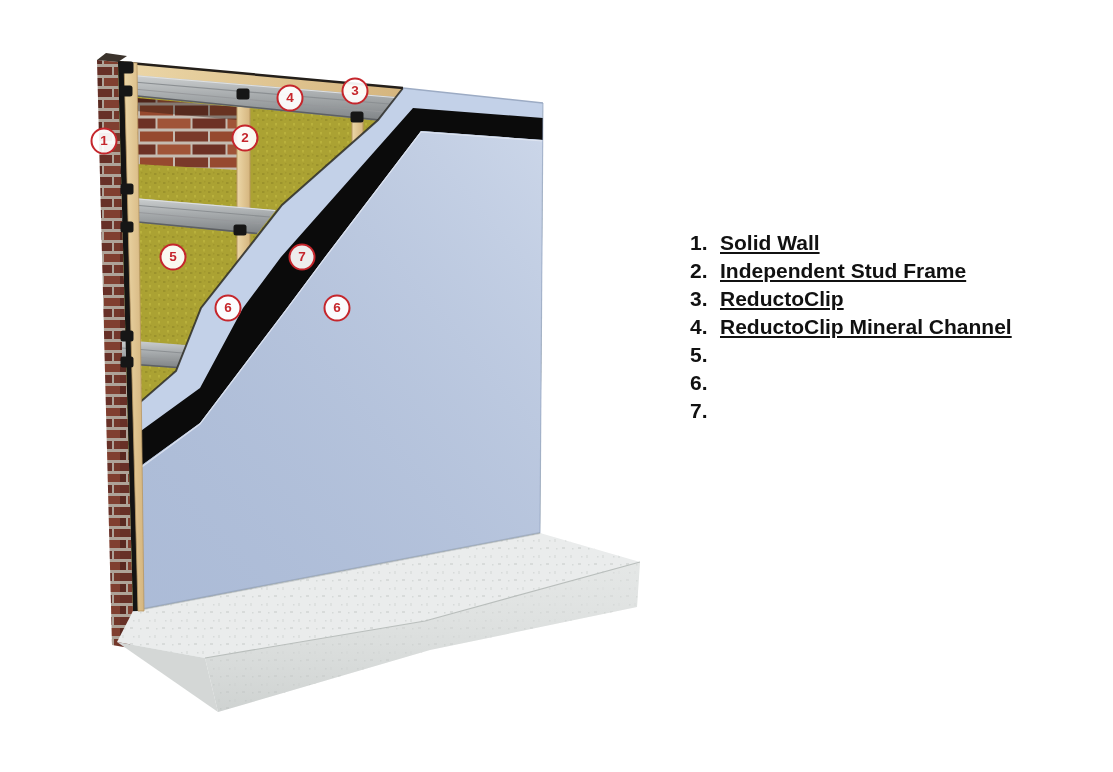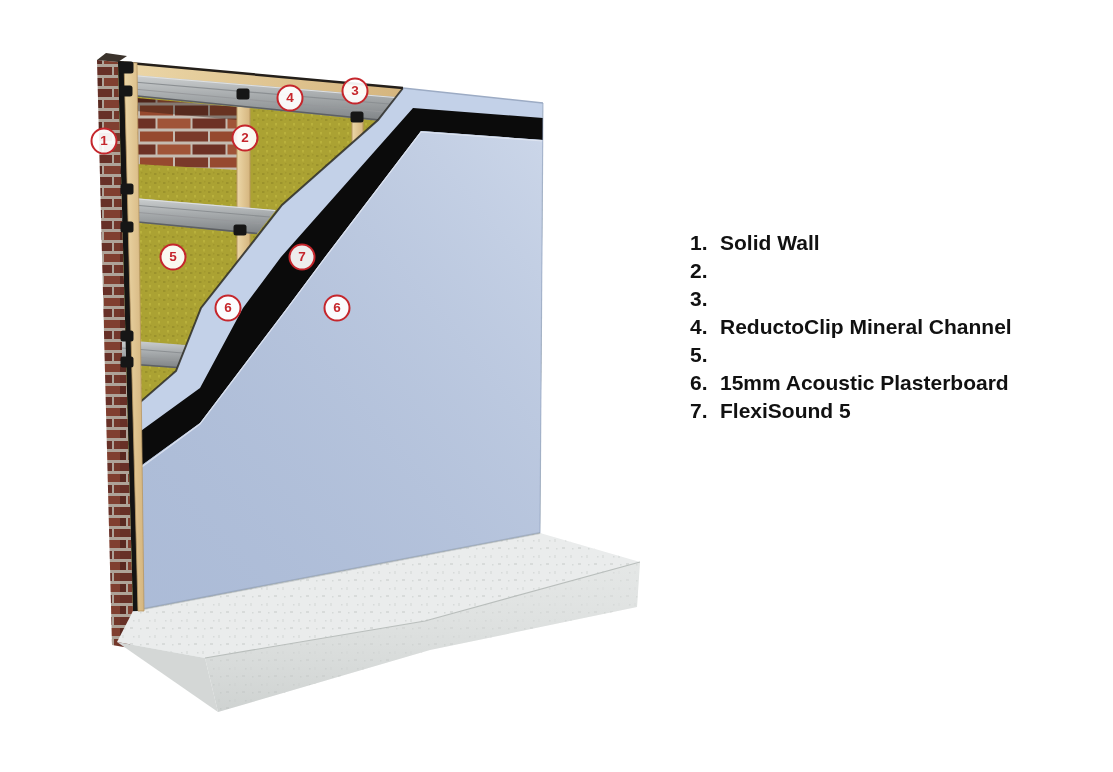--- a/index.html
+++ b/index.html
@@ -6,21 +6,21 @@
   #stage{position:relative;width:1113px;height:772px;background:#ffffff;overflow:hidden;
          font-family:"Liberation Sans","DejaVu Sans",sans-serif;}
   #diagram-svg{position:absolute;left:0;top:0;}
   .callout{position:absolute;width:27px;height:27px;box-sizing:border-box;
            border:2.5px solid #c5262c;border-radius:50%;background:rgba(255,255,255,.93);
            color:#c5262c;font-weight:bold;font-size:13.5px;line-height:22px;text-align:center;
            transform:translate(-50%,-50%);}
   #legend{position:absolute;left:690px;top:229px;}
   .lrow{display:flex;font-weight:bold;font-size:21px;line-height:28px;color:#111111;}
   .lnum{width:30px;flex:0 0 30px;}
-  .llabel{white-space:nowrap;}
+  .llabel{white-space:nowrap;text-decoration:underline;}
 </style>
 </head>
 <body>
 
 <div id="stage">
 
   <svg id="diagram-svg" width="680" height="772" viewBox="0 0 680 772">
     <defs>
       <pattern id="sideBricks" width="24" height="22" patternUnits="userSpaceOnUse">
         <rect width="24" height="22" fill="#bfb6aa"></rect>
@@ -167,34 +167,34 @@
   <div class="callout" style="left:302px;top:257px;">7</div>
   <div class="callout" style="left:337px;top:308px;">6</div>
 
   <div id="legend">
     <div class="lrow">
       <span class="lnum">1.</span>
       <span class="llabel">Solid Wall</span>
     </div>
     <div class="lrow">
       <span class="lnum">2.</span>
+      <span class="llabel">Independent Stud Frame</span>
     </div>
     <div class="lrow">
       <span class="lnum">3.</span>
+      <span class="llabel">ReductoClip</span>
     </div>
     <div class="lrow">
       <span class="lnum">4.</span>
       <span class="llabel">ReductoClip Mineral Channel</span>
     </div>
     <div class="lrow">
       <span class="lnum">5.</span>
     </div>
     <div class="lrow">
       <span class="lnum">6.</span>
-      <span class="llabel">15mm Acoustic Plasterboard</span>
     </div>
     <div class="lrow">
       <span class="lnum">7.</span>
-      <span class="llabel">FlexiSound 5</span>
     </div>
   </div>
 
 </div>
 
 </body></html>

